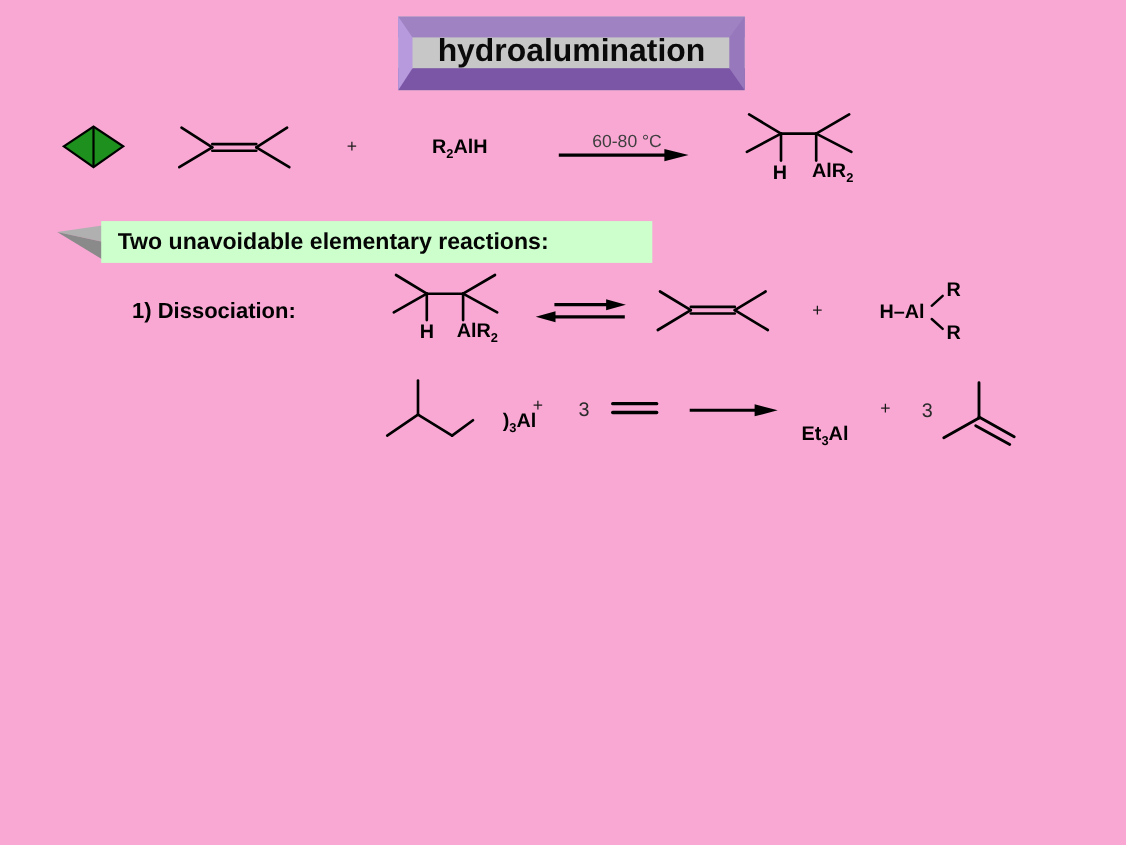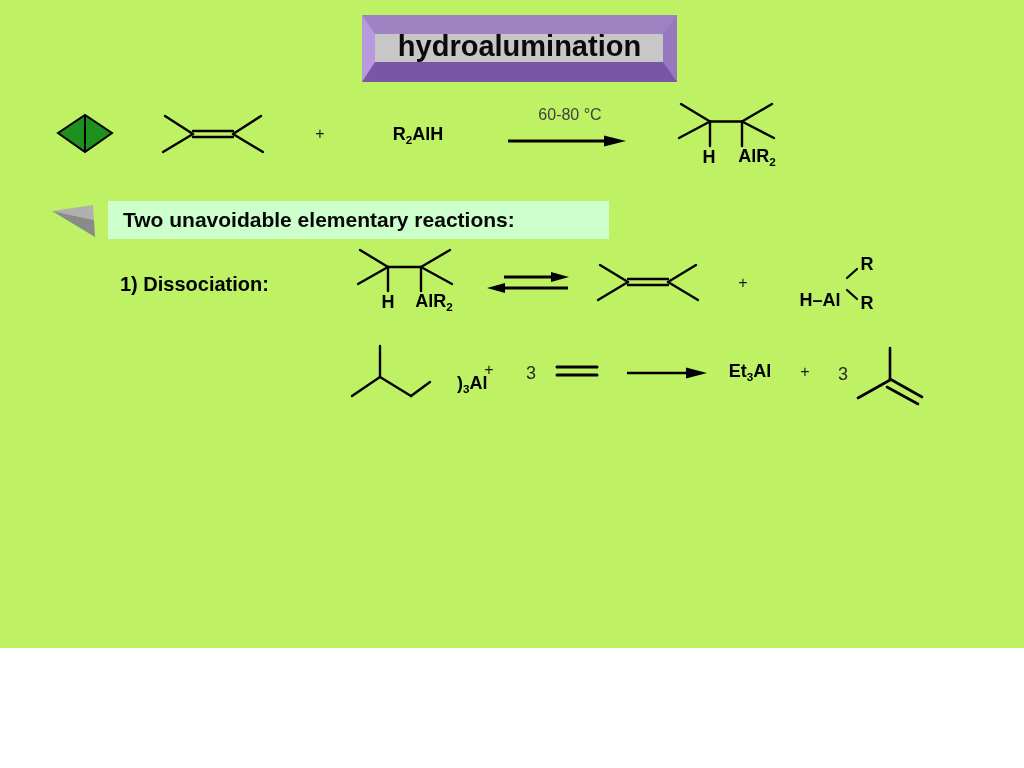--- a/index.html
+++ b/index.html
@@ -1,36 +1,36 @@
 <!DOCTYPE html>
 <html><head>
 <meta charset="utf-8">
 <style>
   html,body{margin:0;padding:0;}
   .slide{
-    position:relative;width:1024px;height:648px;background:#bef264;overflow:hidden;
+    position:relative;width:1024px;height:768px;background:#f9a8d4;overflow:hidden;
     font-family:"Liberation Sans", sans-serif;color:#000;
   }
   .art{position:absolute;left:0;top:0;width:1024px;height:768px;}
   
   .title-box{
     position:absolute;left:362px;top:15px;width:315px;height:67px;box-sizing:border-box;
     background:#c7c7c7;
     border-top:19px solid #9e82c2;
     border-left:13px solid #b79ade;
     border-right:14px solid #9878bd;
     border-bottom:20px solid #7b55a6;
   }
   .title-text{
     position:absolute;left:362px;top:17px;width:315px;height:58px;
     display:flex;align-items:center;justify-content:center;
     font-size:29px;font-weight:bold;letter-spacing:0px;color:#0a0a0a;
   }
   .green-box{
-    position:absolute;left:108px;top:201px;width:501px;height:38px;background:#ccffcc;
+    position:absolute;left:92px;top:201px;width:501px;height:38px;background:#ccffcc;
     display:flex;align-items:center;box-sizing:border-box;padding-left:15px;
     font-size:21px;font-weight:bold;color:#050505;
   }
   .t{position:absolute;transform:translate(-50%,-50%);white-space:nowrap;}
   .tl{position:absolute;transform:translate(0,-50%);white-space:nowrap;}
   .formula{font-size:18px;font-weight:bold;}
   .small-formula{font-size:18px;font-weight:bold;}
   .section-label{font-size:20px;font-weight:bold;}
   .plus{font-size:16px;color:#1a1a1a;}
   .coeff{font-size:18px;color:#2b2b2b;}
@@ -132,36 +132,36 @@
       <line x1="890" y1="379" x2="922" y2="397"></line>
       <line x1="887" y1="387" x2="918" y2="404"></line>
     </g>
   </svg>
 
   <div class="title-box"></div>
   <div class="title-text">hydroalumination</div>
 
   <div class="t plus" style="left:320px;top:134px;">+</div>
   <div class="t formula" style="left:418px;top:135px;"><span>R</span><sub>2</sub><span>AlH</span></div>
-  <div class="t condition" style="left:570px;top:115px;">60-80 °C</div>
+  <div class="t condition" style="left:570px;top:130px;">60-80 °C</div>
   <div class="t small-formula" style="left:709px;top:157px;">H</div>
   <div class="t small-formula" style="left:757px;top:157px;"><span>AlR</span><sub>2</sub></div>
 
   <div class="green-box">
       <span>Two unavoidable elementary reactions:</span>
     </div>
 
   <div class="tl section-label" style="left:120px;top:284px;">1) Dissociation:</div>
   <div class="t small-formula" style="left:388px;top:302px;">H</div>
   <div class="t small-formula" style="left:434px;top:302px;"><span>AlR</span><sub>2</sub></div>
   <div class="t plus" style="left:743px;top:283px;">+</div>
-  <div class="t formula" style="left:820px;top:300px;">H–Al</div>
+  <div class="t formula" style="left:820px;top:284px;">H–Al</div>
   <div class="t formula" style="left:867px;top:264px;">R</div>
   <div class="t formula" style="left:867px;top:303px;">R</div>
 
   <div class="tl formula" style="left:432px;top:384px;margin-left:25px;"><span>)</span><sub>3</sub><span>Al</span></div>
   <div class="t plus" style="left:489px;top:370px;">+</div>
   <div class="t coeff" style="left:531px;top:373px;">3</div>
-  <div class="t formula" style="left:750px;top:372px;"><span>Et</span><sub>3</sub><span>Al</span></div>
+  <div class="t formula" style="left:750px;top:396px;"><span>Et</span><sub>3</sub><span>Al</span></div>
   <div class="t plus" style="left:805px;top:372px;">+</div>
   <div class="t coeff" style="left:843px;top:374px;">3</div>
 
 </div>
 
 </body></html>

